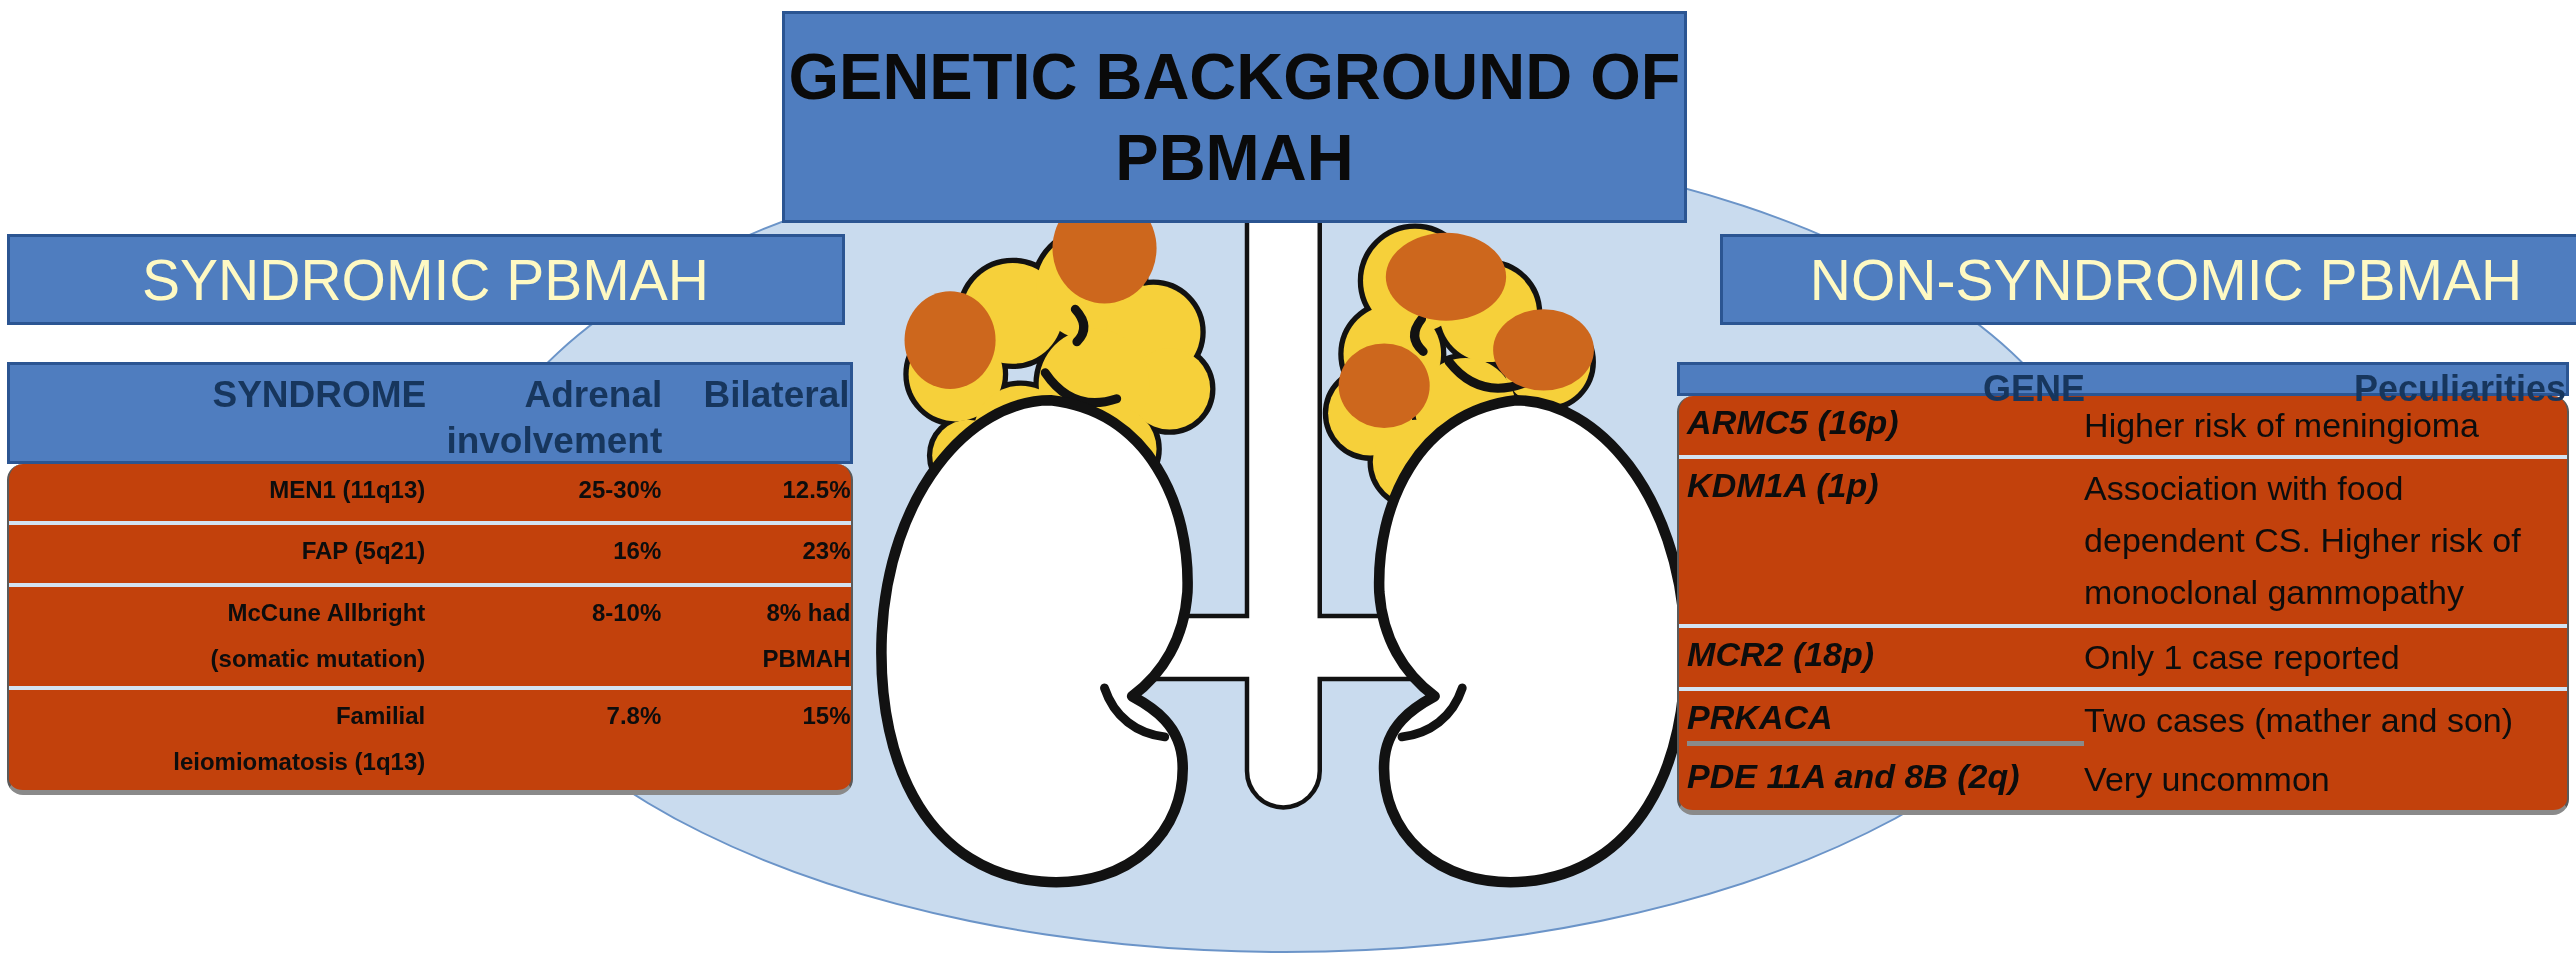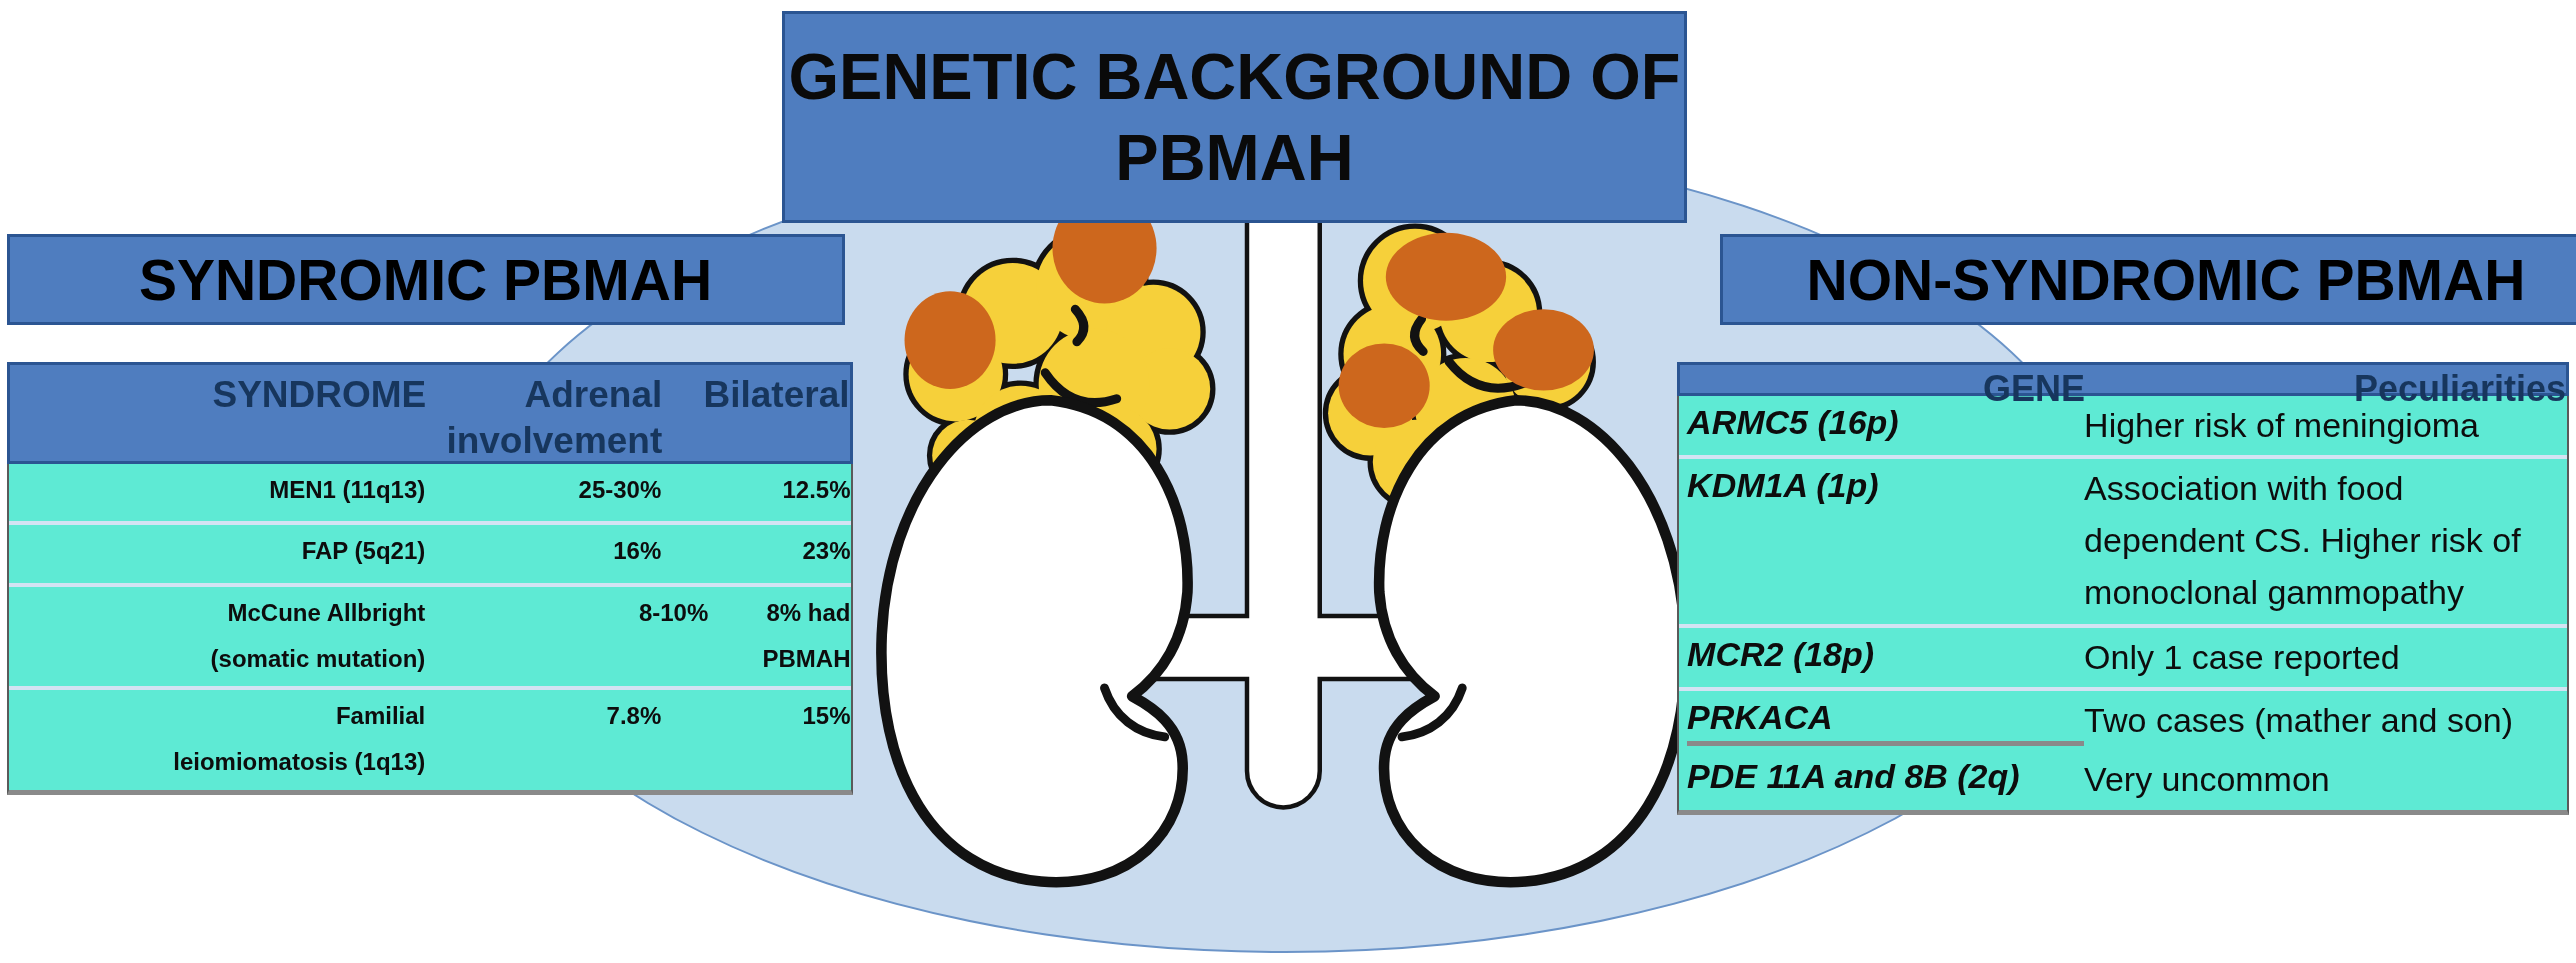--- a/index.html
+++ b/index.html
@@ -38,51 +38,52 @@
     position:absolute;
     background:var(--box-blue,#4f7dbf);
     border:3.3px solid var(--box-border,#2b5592);
     box-sizing:border-box;
     display:flex;flex-direction:column;align-items:center;justify-content:center;
     z-index:3;
   }
   .title-box{left:782px;top:11.4px;width:905px;height:212px;}
   .title-line{font-size:65px;font-weight:bold;line-height:81px;color:#0a0a0a;white-space:nowrap;}
   .side-header{height:91px;}
-  .side-header .hdr-text{font-size:57px;font-weight:bold;color:#000000;white-space:nowrap;}
+  .side-header .hdr-text{font-size:57px;font-weight:normal;color:#fef9c3;white-space:nowrap;}
   .left-hdr{left:6.5px;top:234px;width:838px;}
   .right-hdr{left:1677px;top:234px;width:892px;margin-left:43px;}
   
   .figtable{position:absolute;z-index:3;box-sizing:border-box;}
   .left-table{left:6.5px;top:362px;width:846px;}
   .right-table{left:1677px;top:362px;width:892px;}
   .t-header{
     background:var(--box-blue,#4f7dbf);
     border:3.3px solid var(--box-border,#2b5592);
     box-sizing:border-box;
     color:var(--navy-text,#17365d);
     font-weight:bold;
   }
   .left-table .t-header{height:102px;display:grid;grid-template-columns:407px 236px 1fr;padding:6.5px 0 0 9.8px;font-size:37px;line-height:46px;}
   .right-table .t-header{height:34px;display:grid;grid-template-columns:397px 1fr;padding:3.3px 0 0 8.1px;font-size:36px;line-height:42px;}
   .t-body{
-    background:#5eead4;
+    background:#c2410c;
     border-left:2.4px solid #5a5a5a;
     border-right:2.4px solid #5a5a5a;
     border-bottom:5.7px solid var(--gray-line,#8a8a8a);
     box-sizing:border-box;
+    border-radius:16px;
   }
   .lrow{display:grid;grid-template-columns:407px 236px 1fr;padding:3.3px 0 3.3px 9.8px;font-size:24px;font-weight:bold;line-height:46px;}
   .rrow{display:grid;grid-template-columns:397px 1fr;padding:3.3px 0 3.3px 8.1px;font-size:34px;line-height:46px;}
   .sep-blue{border-bottom:4.9px solid var(--sep-blue,#d3e3f3);}
   .cell{white-space:pre-line;text-align:right;}
   .gene-cell{font-weight:bold;font-style:italic;white-space:nowrap;}
   .pec-cell{font-weight:normal;white-space:pre-line;line-height:52px;}
   .gene-gray .gene-cell{border-bottom:5.7px solid var(--gray-line,#8a8a8a);}
-  .r1{min-height:50px;} .r2{min-height:52px;} .r3{min-height:89px;gap:47px;} .r4{min-height:94px;}
+  .r1{min-height:50px;} .r2{min-height:52px;} .r3{min-height:89px;} .r4{min-height:94px;}
   .q1{min-height:47px;} .q2{min-height:159px;} .q3{min-height:49px;} .q4{min-height:46px;} .q5{min-height:54px;}
 </style>
 </head>
 <body>
 
 <div class="canvas">
 
   <div class="bg-ellipse"></div>
 
   <svg class="illustration" viewBox="0 0 1080 980">

